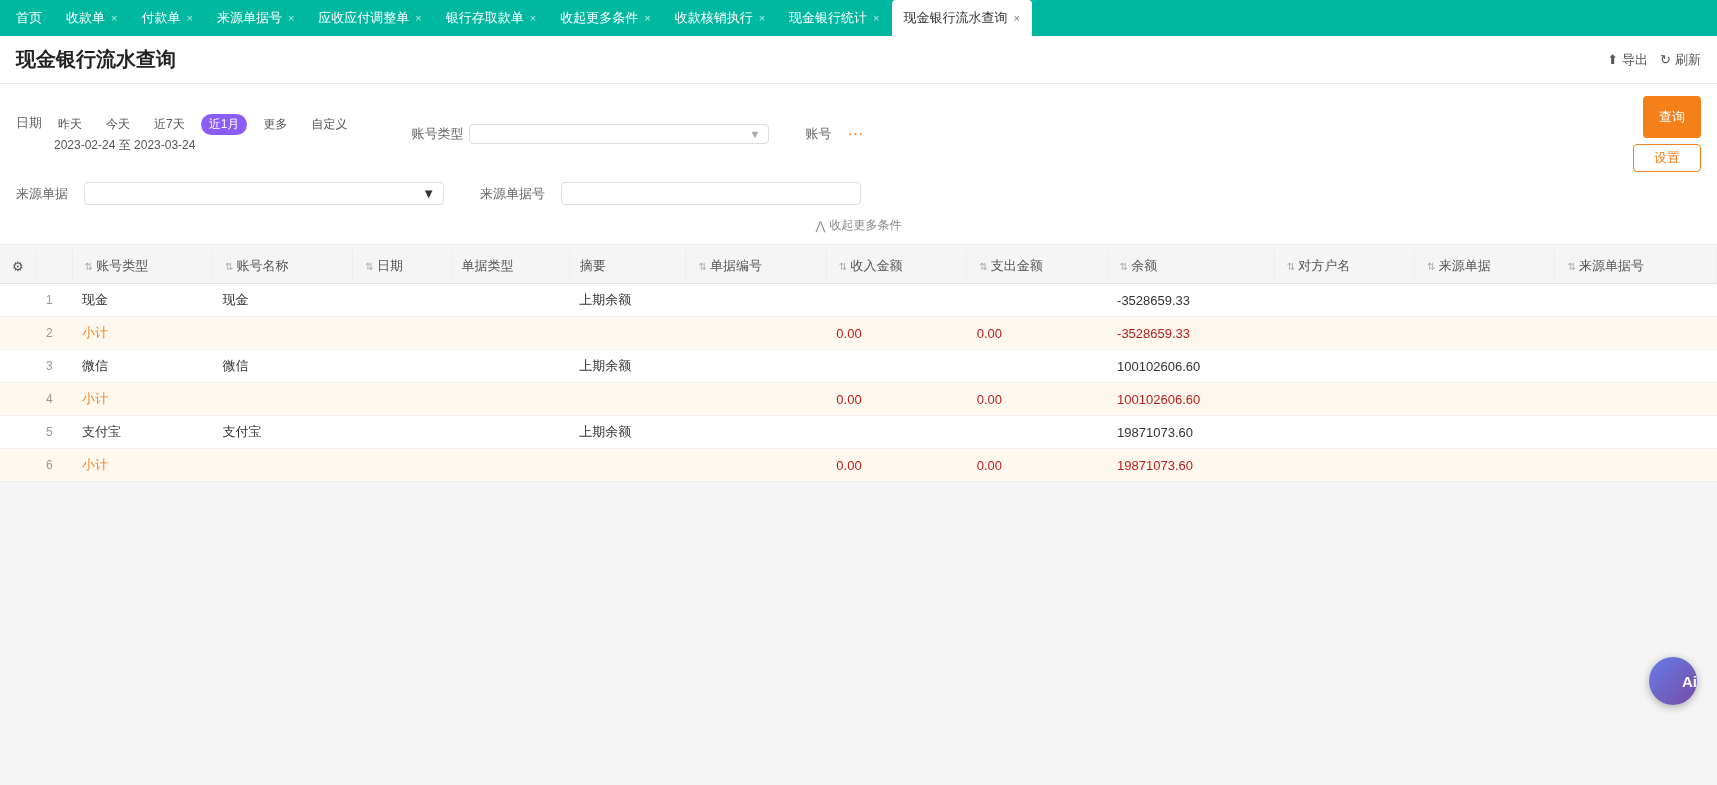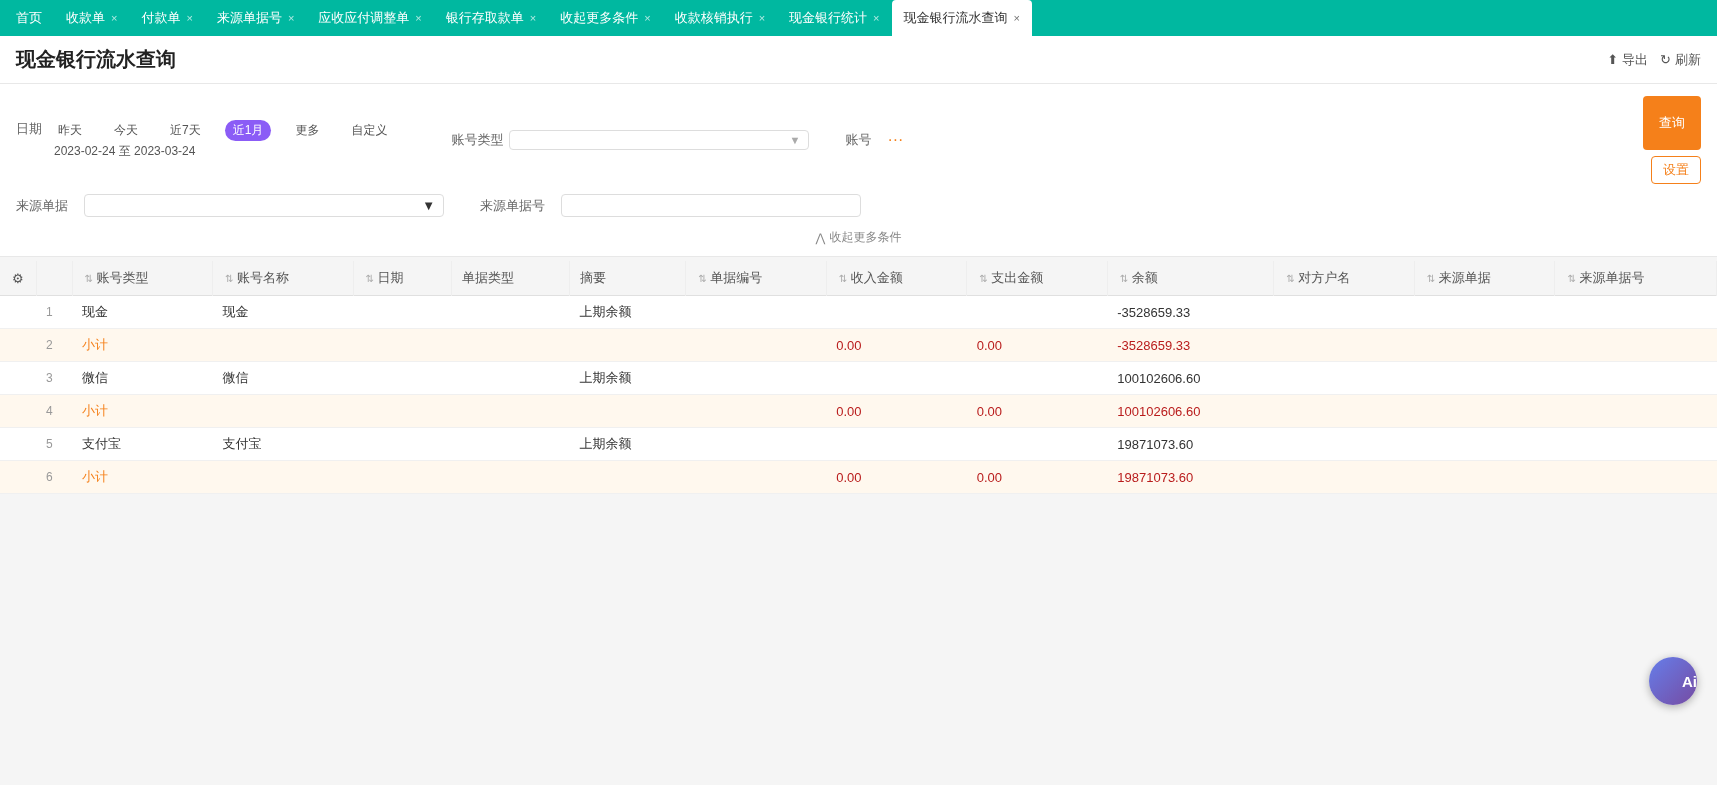--- a/index.html
+++ b/index.html
@@ -80,21 +80,21 @@
       flex-wrap: wrap;
     }
     .filter-label {
       color: #666;
       white-space: nowrap;
       font-size: 13px;
     }
     .date-options {
       display: flex;
       align-items: flex-end;
-      gap: 16px;
+      gap: 8px;
     }
     .date-opt {
       padding: 2px 8px;
       border-radius: 12px;
       cursor: pointer;
       font-size: 12px;
       color: #555;
     }
     .date-opt.active {
       background: #8b5cf6;
@@ -130,30 +130,30 @@
       color: #f5801a;
       font-size: 16px;
       cursor: pointer;
       padding: 0 4px;
     }
     .query-btn {
       background: #f5801a;
       color: #fff;
       border: none;
       border-radius: 4px;
-      padding: 18px 16px;
+      padding: 12px 16px;
       cursor: pointer;
       font-size: 13px;
     }
     .settings-btn {
       background: #fff;
       color: #f5801a;
       border: 1px solid #f5801a;
       border-radius: 4px;
-      padding: 4px 11px;
+      padding: 4px 20px;
       cursor: pointer;
       font-size: 13px;
     }
     .source-row {
       display: flex;
       align-items: center;
       gap: 16px;
       margin-bottom: 8px;
     }
     .source-select {
@@ -197,20 +197,21 @@
       padding: 8px 10px;
       text-align: left;
       font-weight: normal;
       color: #555;
       white-space: nowrap;
       border-right: 1px solid #eee;
       font-size: 13px;
     }
     thead th.sortable {
       cursor: pointer;
+      font-family: Liberation Serif, serif;
     }
     .sort-icon { color: #aaa; font-size: 10px; margin-left: 2px; }
     tbody tr { border-bottom: 1px solid #f0f0f0; }
     tbody td {
       padding: 7px 10px;
       color: #333;
       white-space: nowrap;
     }
     .subtotal-row { background: #fff8ee; }
     .subtotal-row td { color: #b91c1c; }

